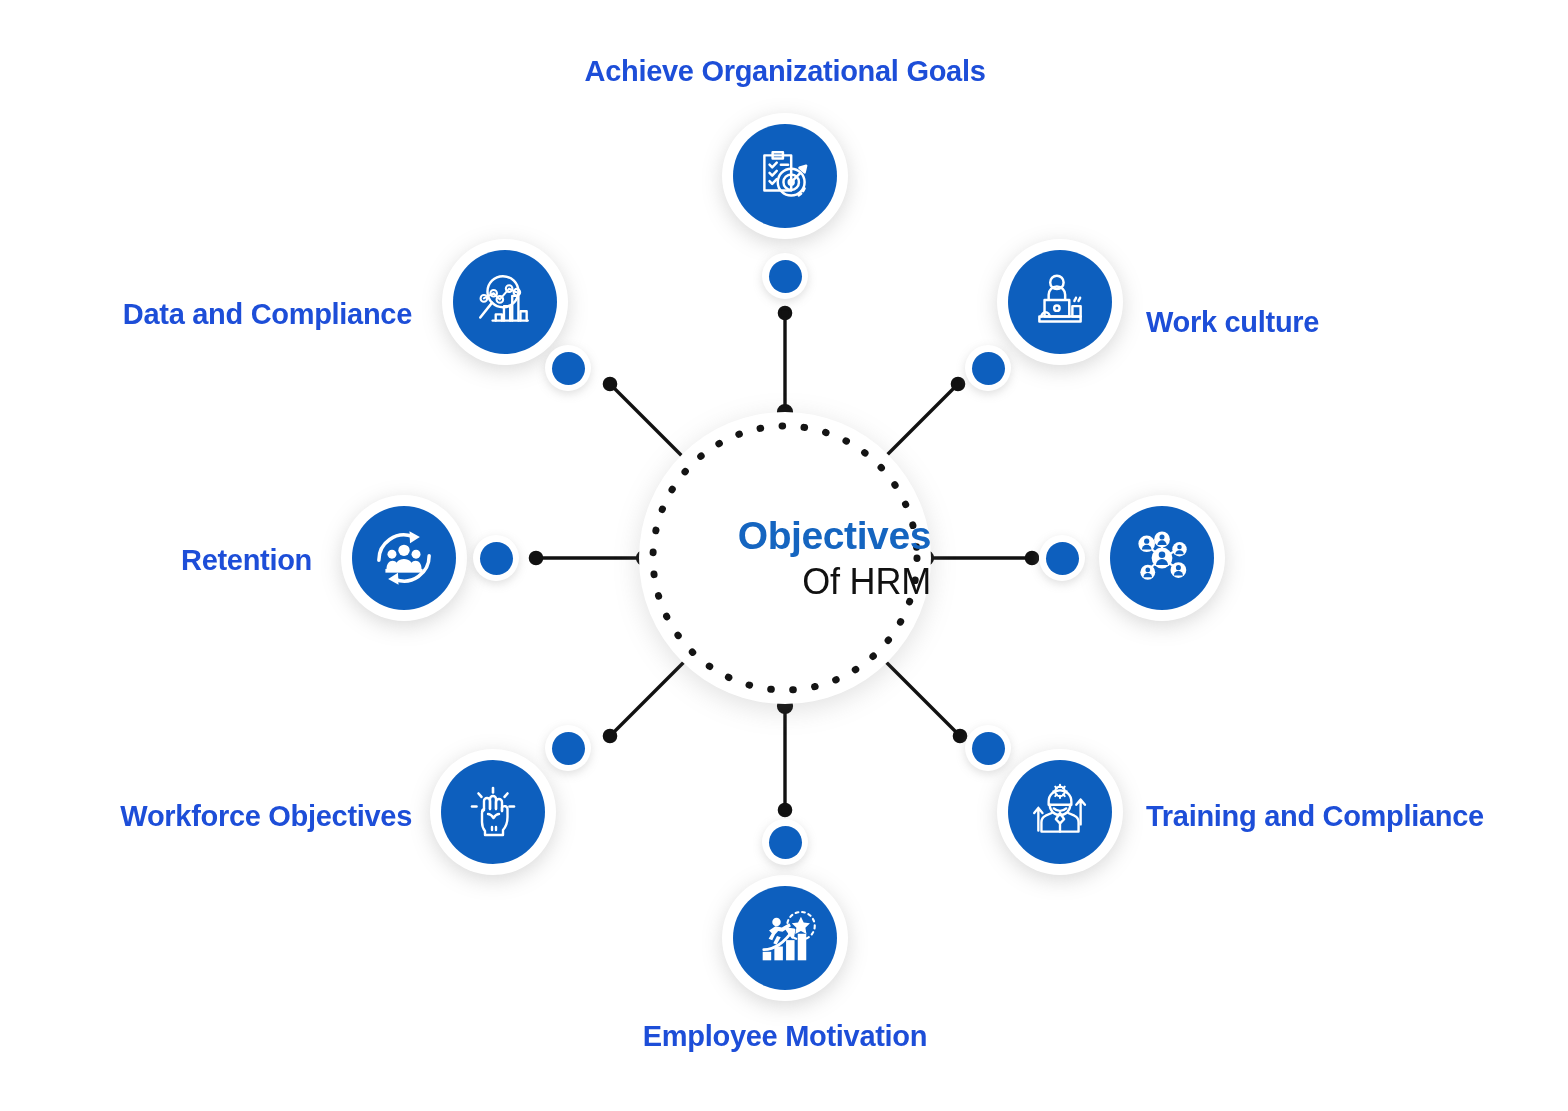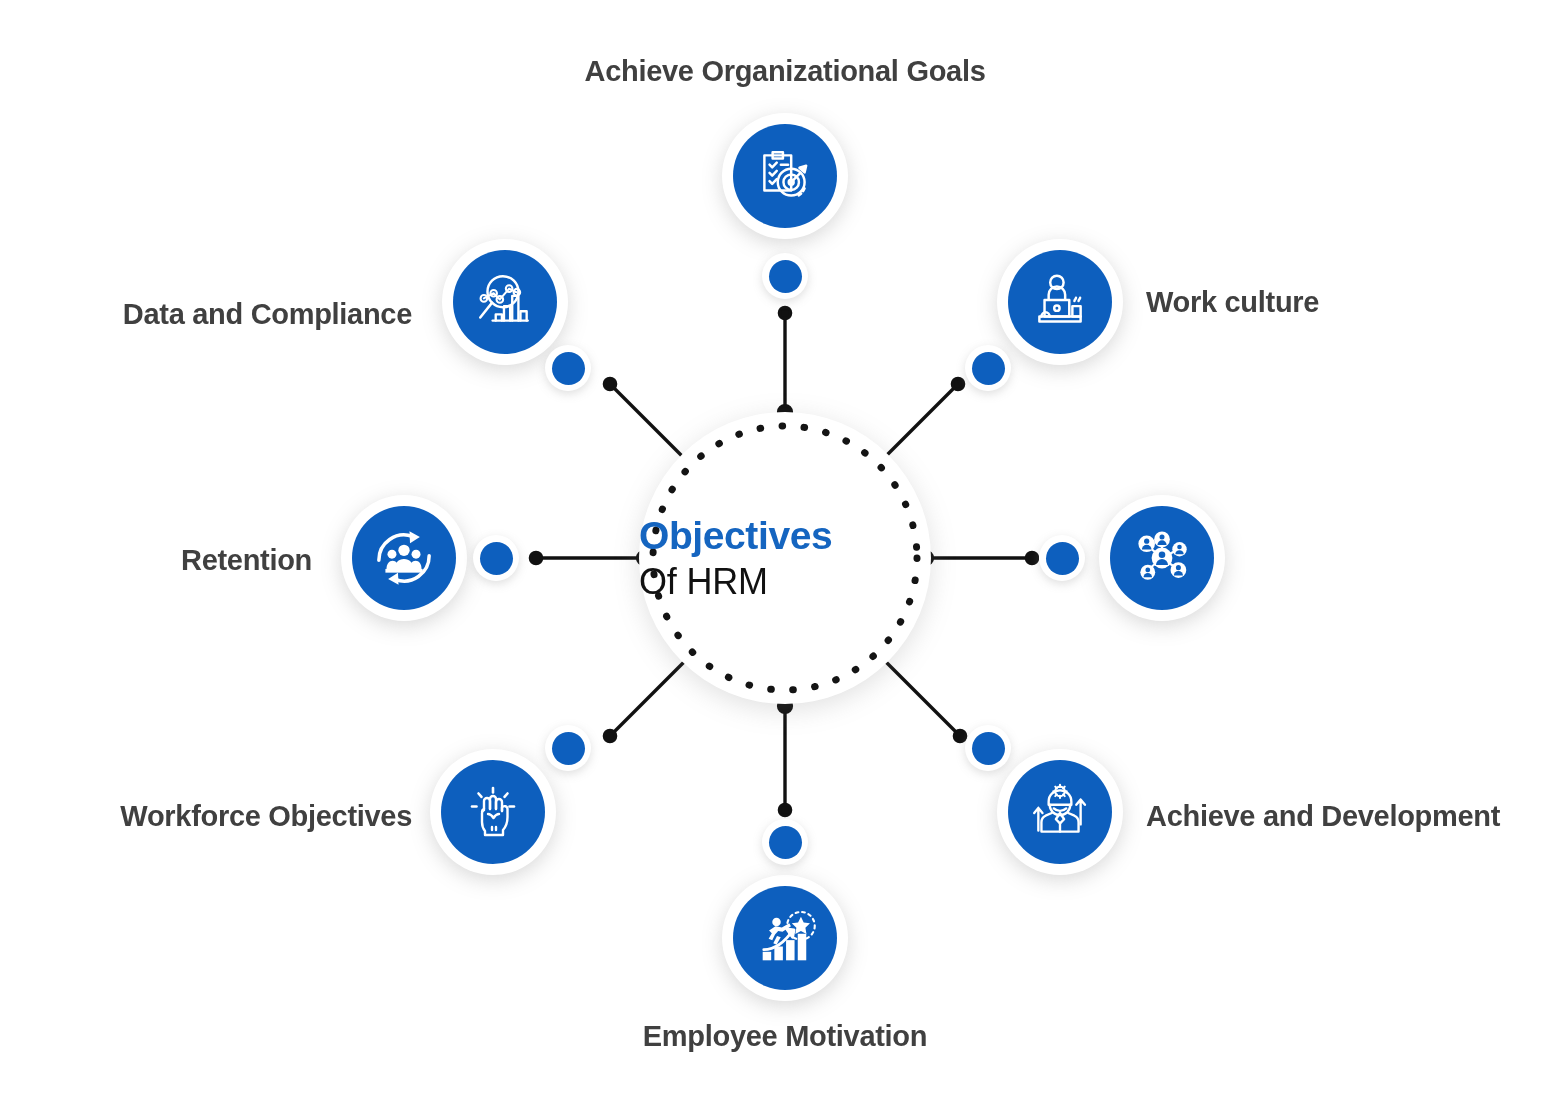--- a/index.html
+++ b/index.html
@@ -24,21 +24,21 @@
     border-radius:50%;
     background:#ffffff;
     box-shadow:0 6px 26px rgba(120,120,120,0.22);
   }
   .hub-dots{
     position:absolute;left:50%;top:50%;
     width:272px;height:272px;margin-left:-136px;margin-top:-136px;
   }
   .hub-text{
     position:absolute;left:0;top:0;width:292px;height:292px;
-    display:flex;flex-direction:column;align-items:flex-start;justify-content:center;
+    display:flex;flex-direction:column;align-items:flex-end;justify-content:center;
     line-height:1.12;
   }
   .hub-line1{
     font-size:39px;font-weight:bold;color:#1565C0;letter-spacing:-0.4px;
   }
   .hub-line2{
     font-size:36px;font-weight:normal;color:#111111;letter-spacing:-0.2px;margin-top:4px;
   }
 
   
@@ -68,21 +68,21 @@
     display:flex;align-items:center;justify-content:center;
   }
   .bdot i{
     display:block;width:33px;height:33px;border-radius:50%;
     background:#0D5FBE;
   }
 
   
   .lab{
     position:absolute;
-    font-size:29px;font-weight:bold;color:#404040;
+    font-size:29px;font-weight:bold;color:#1d4ed8;
     letter-spacing:-0.3px;white-space:nowrap;
   }
   .lab.right{text-align:left;}
   .lab.left{text-align:right;transform:translateX(-100%);}
   .lab.center{transform:translateX(-50%);text-align:center;}
 </style>
 </head>
 <body>
 
 <div id="stage">
@@ -172,21 +172,21 @@
           <path d="M14 46c0-2.2 1.8-4 4-4s4 1.8 4 4"></path>
           <path d="M44 36h8v10h-8z"></path>
           <path d="M46 31c0-1.6 1.5-1.6 1.5-3.2M50 31c0-1.6 1.5-1.6 1.5-3.2"></path>
         </svg>
       </div>
     </div>
   </div>
   <div class="bdot" style="left:988px;top:368px;">
       <i></i>
     </div>
-  <div class="lab right" style="left:1146px;top:286px;">Work culture</div>
+  <div class="lab right" style="left:1146px;top:306px;">Work culture</div>
 
   <div class="node" style="left:1162px;top:558px;">
     <div class="bubble">
       <div class="disc">
         <svg width="70" height="70" viewBox="0 0 64 64">
           <g stroke="#fff" stroke-width="2" fill="none">
             <path d="M32 32L18 20M32 32L32 17M32 32L47 24M32 32L46 42M32 32L19 43"></path>
           </g>
           <g fill="#fff">
             <circle cx="32" cy="32" r="9.5"></circle>
@@ -234,21 +234,21 @@
           </g>
           <path d="M52 20v24M52 20l-4.2 5M52 20l4.2 5"></path>
           <path d="M11 28v22M11 28l-4 5M11 28l4 5"></path>
         </svg>
       </div>
     </div>
   </div>
   <div class="bdot" style="left:988px;top:748px;">
       <i></i>
     </div>
-  <div class="lab right" style="left:1146px;top:800px;">Achieve and Development</div>
+  <div class="lab right" style="left:1146px;top:800px;">Training and Compliance</div>
 
   <div class="node" style="left:785px;top:938px;">
     <div class="bubble">
       <div class="disc">
         <svg width="68" height="68" viewBox="0 0 64 64">
           <g fill="#fff">
             <rect x="11" y="45" width="8" height="8"></rect>
             <rect x="22" y="40" width="8" height="13"></rect>
             <rect x="33" y="34" width="8" height="19"></rect>
             <rect x="44" y="28" width="8" height="25"></rect>

